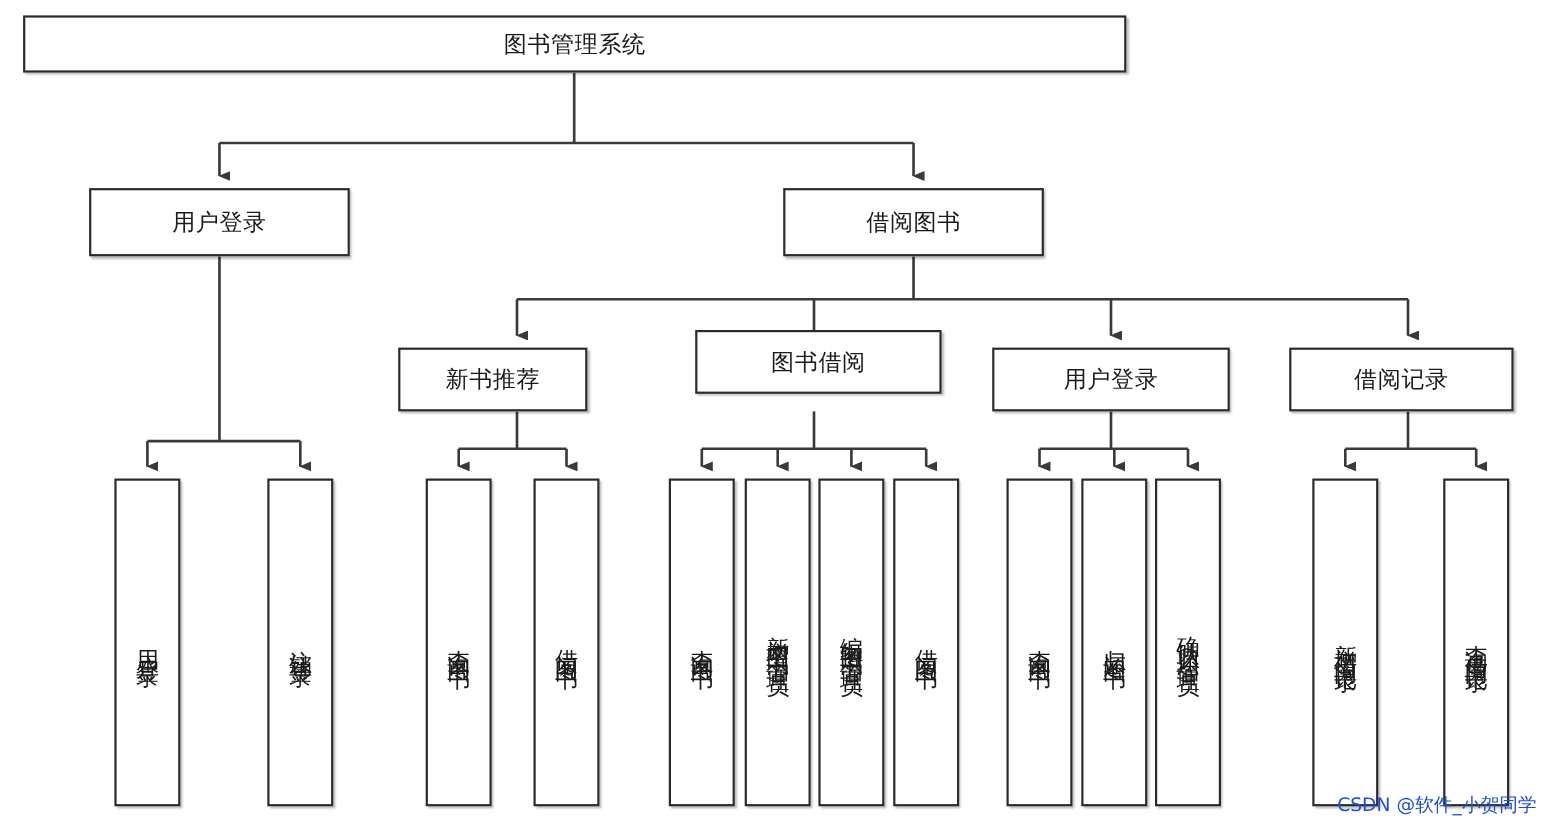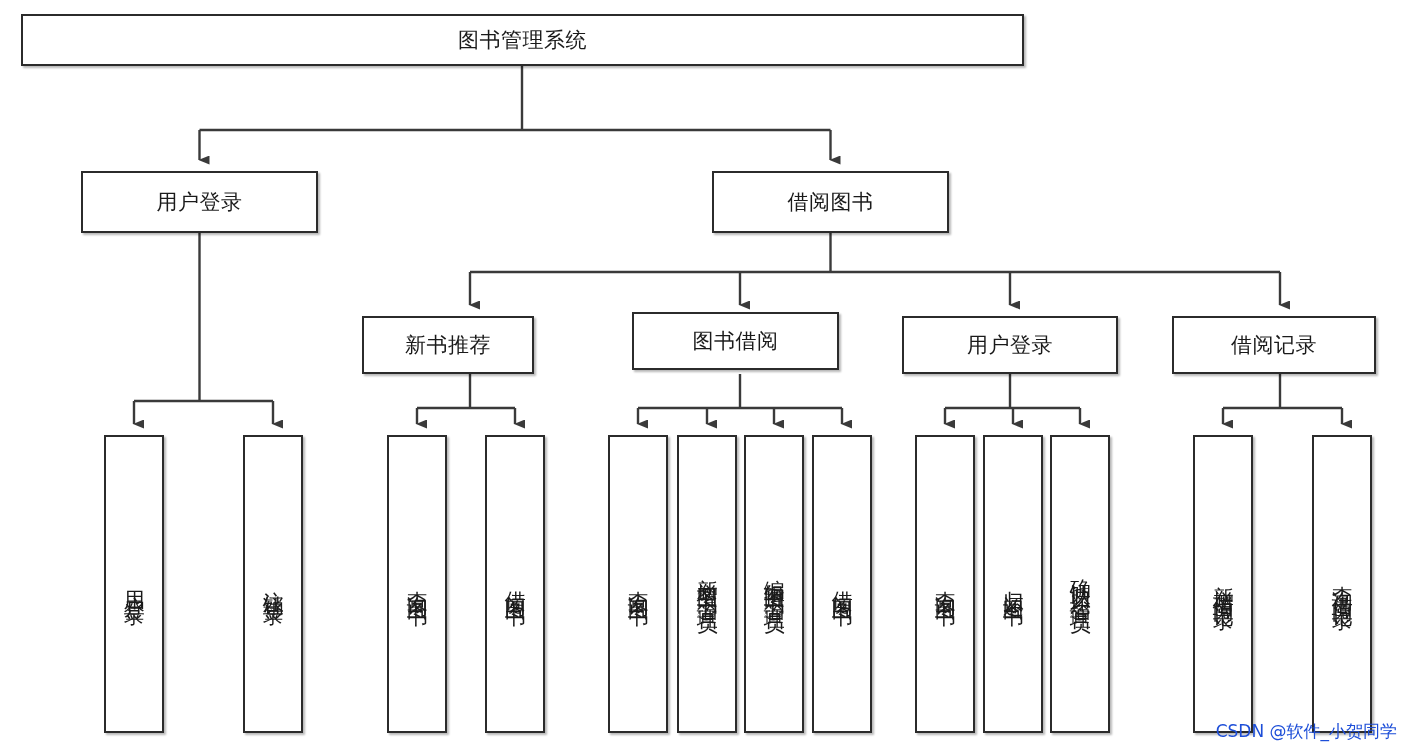--- a/index.html
+++ b/index.html
@@ -113,21 +113,21 @@
       </div>
       <div class="node-box" style="left: 81px; top: 171px; width: 237px; height: 62px;">
         <span class="node-label">用户登录</span>
       </div>
       <div class="node-box" style="left: 712px; top: 171px; width: 237px; height: 62px;">
         <span class="node-label">借阅图书</span>
       </div>
       <div class="node-box" style="left: 362px; top: 316px; width: 172px; height: 58px;">
         <span class="node-label">新书推荐</span>
       </div>
-      <div class="node-box" style="left: 632px; top: 312px; width: 207px; height: 58px;">
+      <div class="node-box" style="left: 632px; top: 300px; width: 224px; height: 58px;">
         <span class="node-label">图书借阅</span>
       </div>
       <div class="node-box" style="left: 902px; top: 316px; width: 216px; height: 58px;">
         <span class="node-label">用户登录</span>
       </div>
       <div class="node-box" style="left: 1172px; top: 316px; width: 204px; height: 58px;">
         <span class="node-label">借阅记录</span>
       </div>
       <div class="node-box vertical" style="left: 104px; top: 435px; width: 60px; height: 298px;">
         <span class="node-label">用户登录</span>

